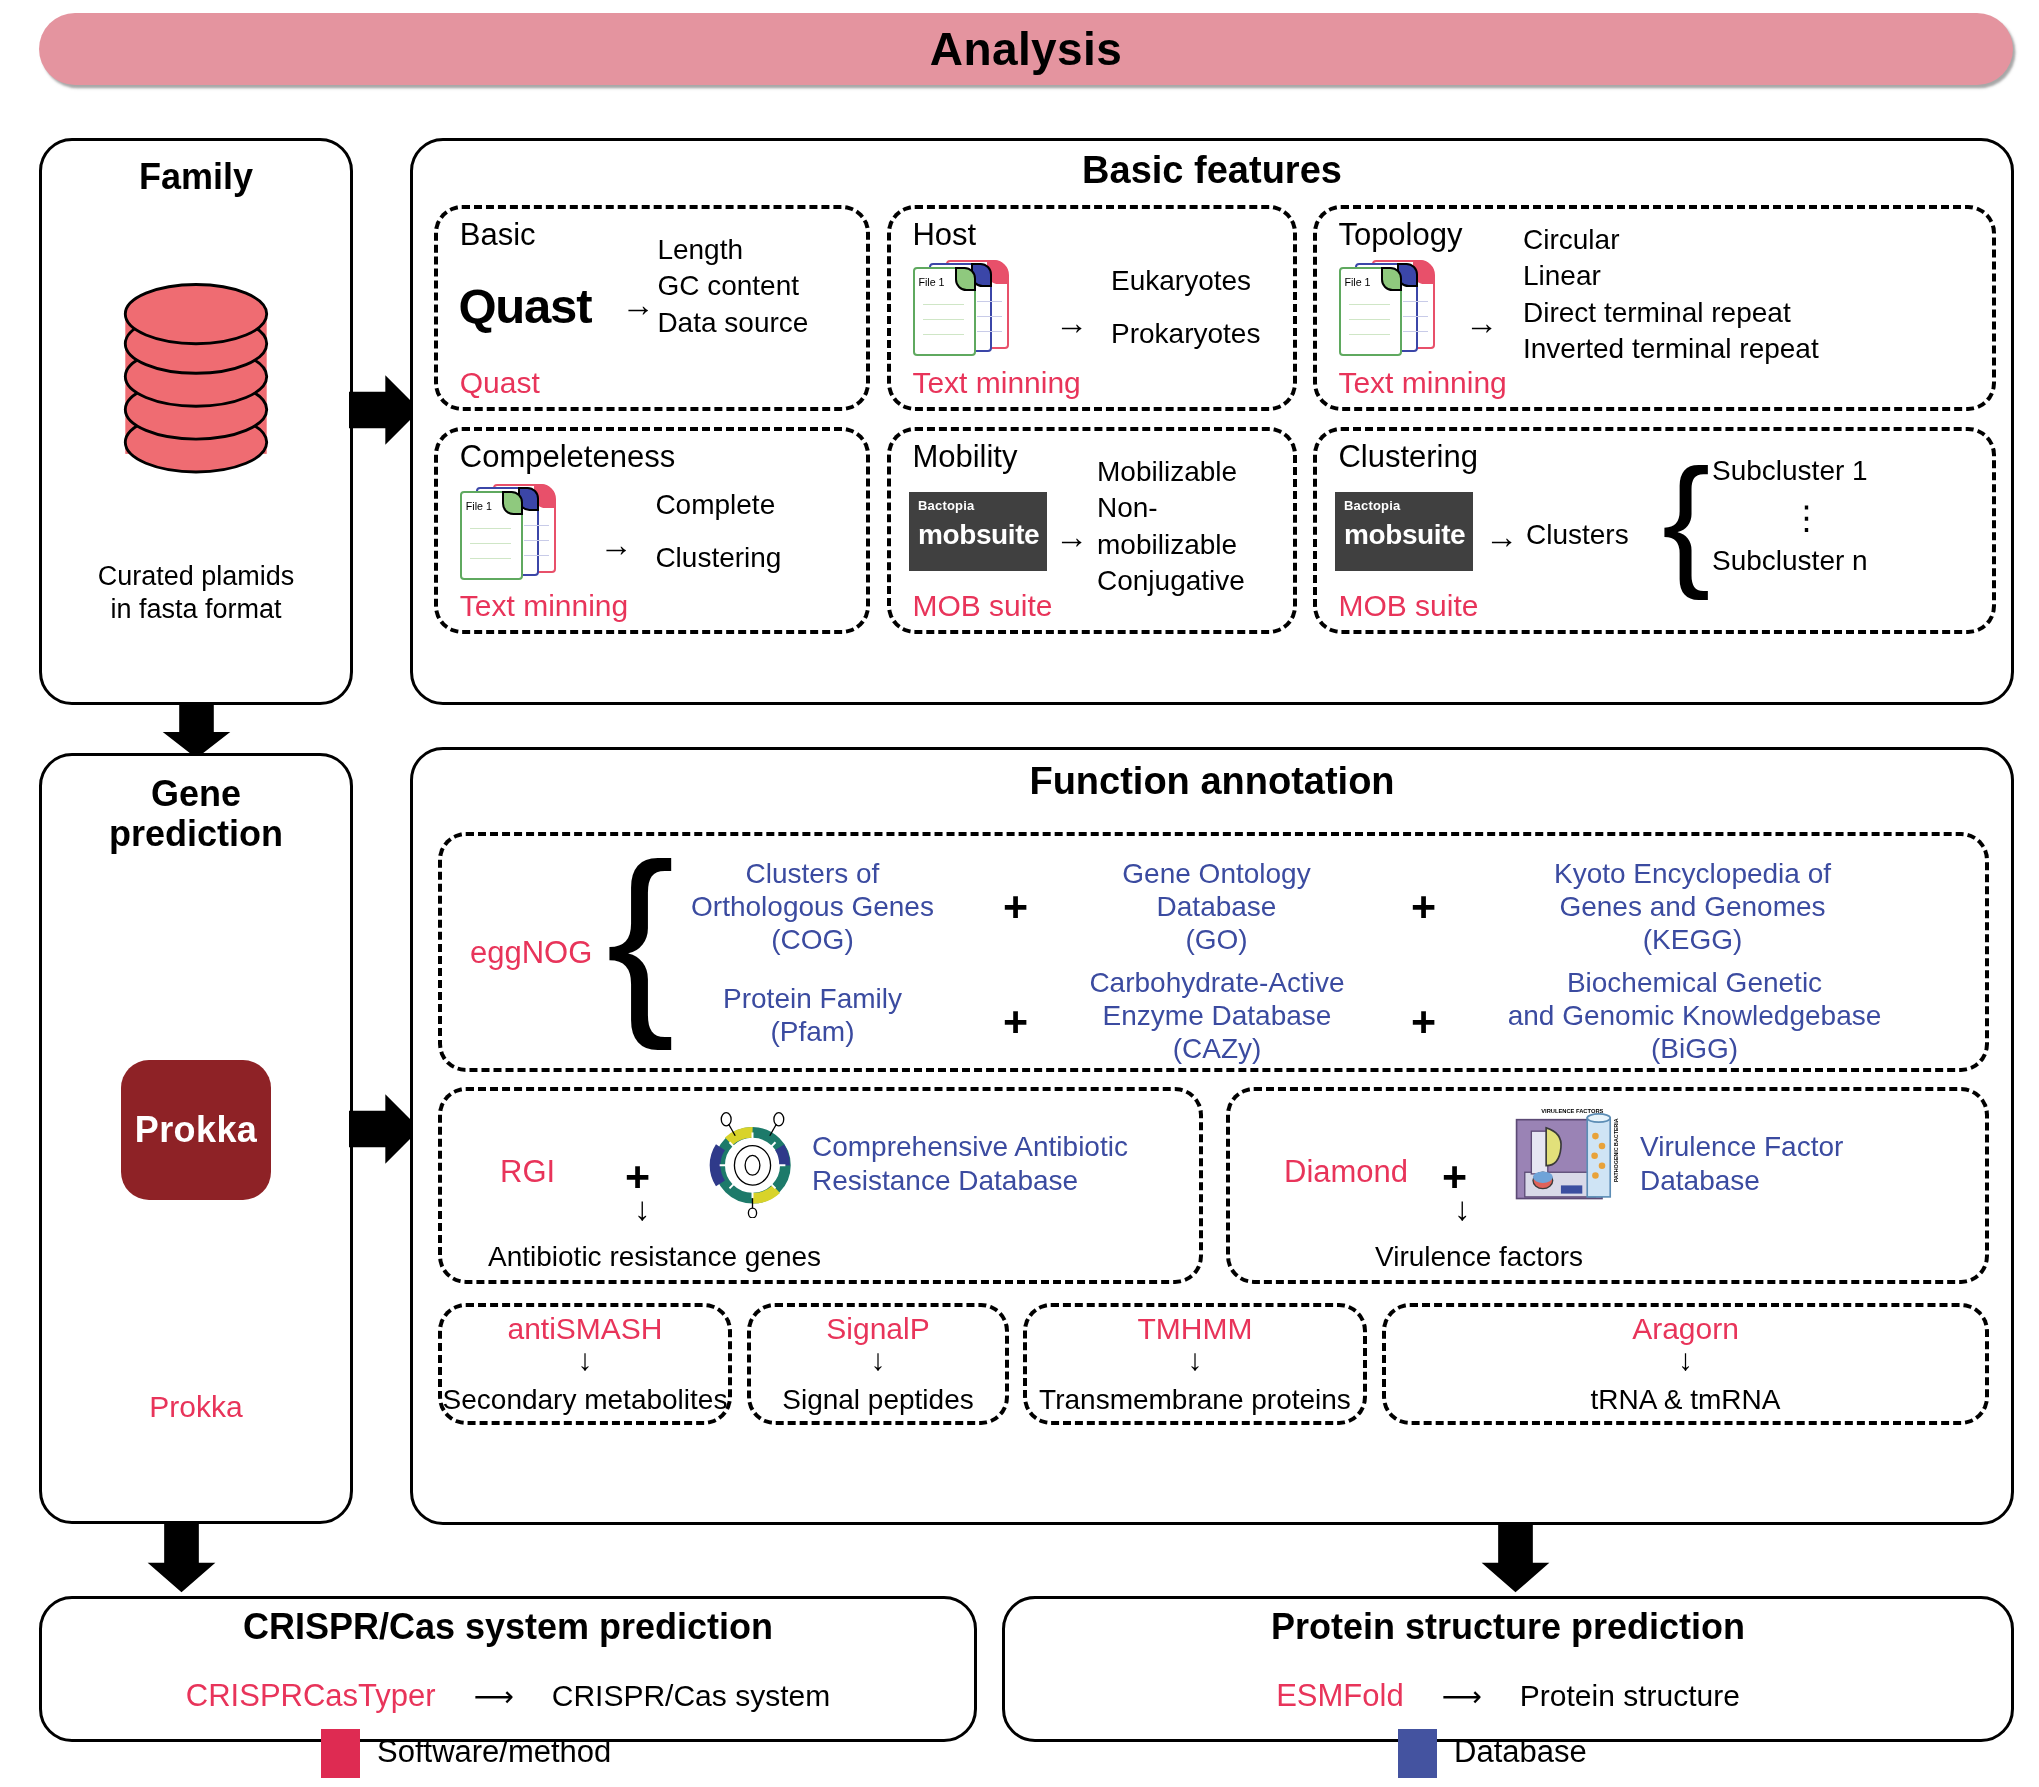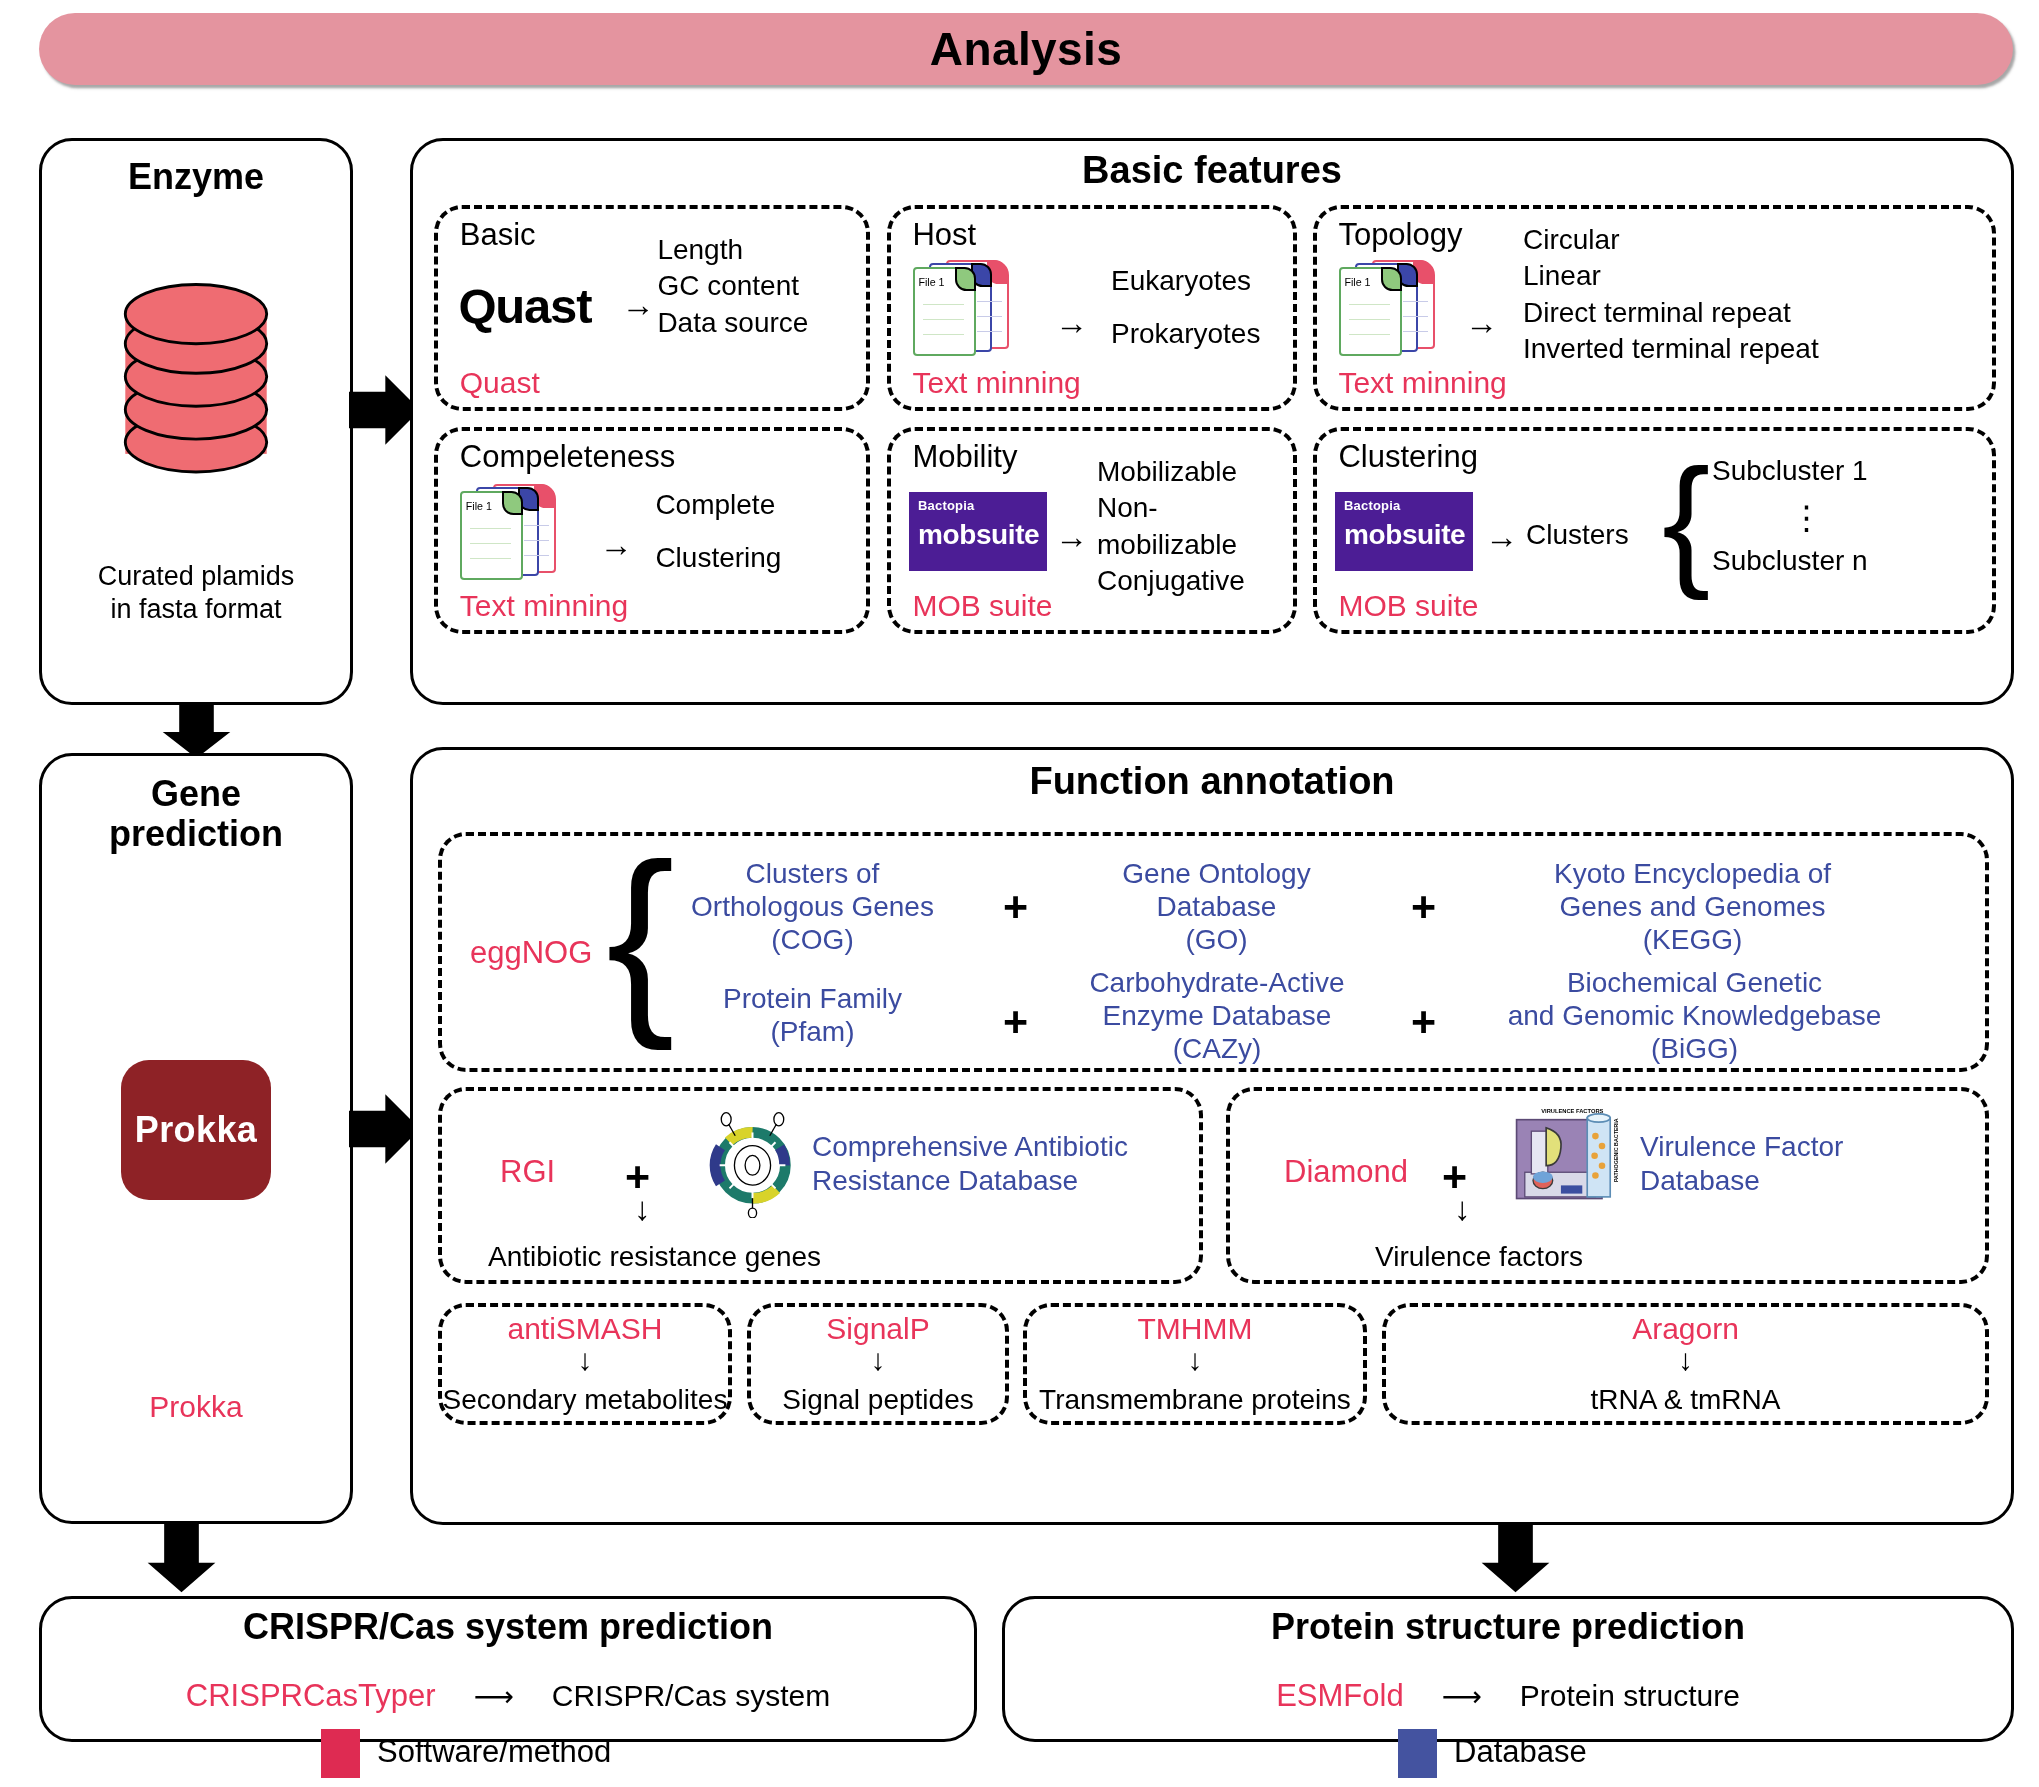--- a/index.html
+++ b/index.html
@@ -92,21 +92,21 @@
      border-radius:0 15px 0 11.5px; }
   .filestack .fold.f2 { left:60px; top:3.3px; background:#3B46A8;
      border:2.1px solid #000; border-radius:0 11.5px 0 11.5px; }
   .filestack .fold.f1 { left:44px; top:6.6px; background:#8FC97E;
      border:2.1px solid #000; border-radius:0 11.5px 0 11.5px; }
   .filestack .flabel { position:absolute; left:7.4px; top:16.4px; font-size:10.7px; }
   .filestack .rule { position:absolute; height:1.2px; }
 
   
   .mobsuite {
-    width:138px; height:79px; background:#4c1d95; color:#fff;
+    width:138px; height:79px; background:#404040; color:#fff;
     padding:5.8px 7.4px 0 9px;
   }
   .mobsuite .b { font-size:13px; font-weight:bold; letter-spacing:0.2px;}
   .mobsuite .m { font-size:28px; font-weight:bold; margin-top:6.6px; letter-spacing:-0.4px;}
 
   
   .arrow-r { font-size:33px; line-height:1; }
 
   
   .blockarrow-r, .blockarrow-d { position:absolute; }
@@ -150,21 +150,21 @@
   #legend-lbl2 { left:1454px; top:1734px; font-size:31px; }
 </style>
 </head>
 <body>
 
 <div id="banner" class="abs" style="background: rgb(228, 148, 159);">
   <span class="txt">Analysis</span>
 </div>
 
 <div id="input-panel" class="abs solidbox">
-  <div id="input-title" class="ttl-bold">Enzyme</div>
+  <div id="input-title" class="ttl-bold">Family</div>
 
   <div id="db-stack">
     <svg width="171" height="206" viewBox="0 0 208 250">
       <g fill="#EF6C72" stroke="#000" stroke-width="3.5">
         <rect x="18" y="34" width="172" height="176" fill="#EF6C72" stroke="none"></rect>
         <ellipse cx="104" cy="196" rx="86" ry="36"></ellipse>
         <ellipse cx="104" cy="156" rx="86" ry="36"></ellipse>
         <ellipse cx="104" cy="116" rx="86" ry="36"></ellipse>
         <ellipse cx="104" cy="76" rx="86" ry="36"></ellipse>
         <ellipse cx="104" cy="40" rx="86" ry="36"></ellipse>

